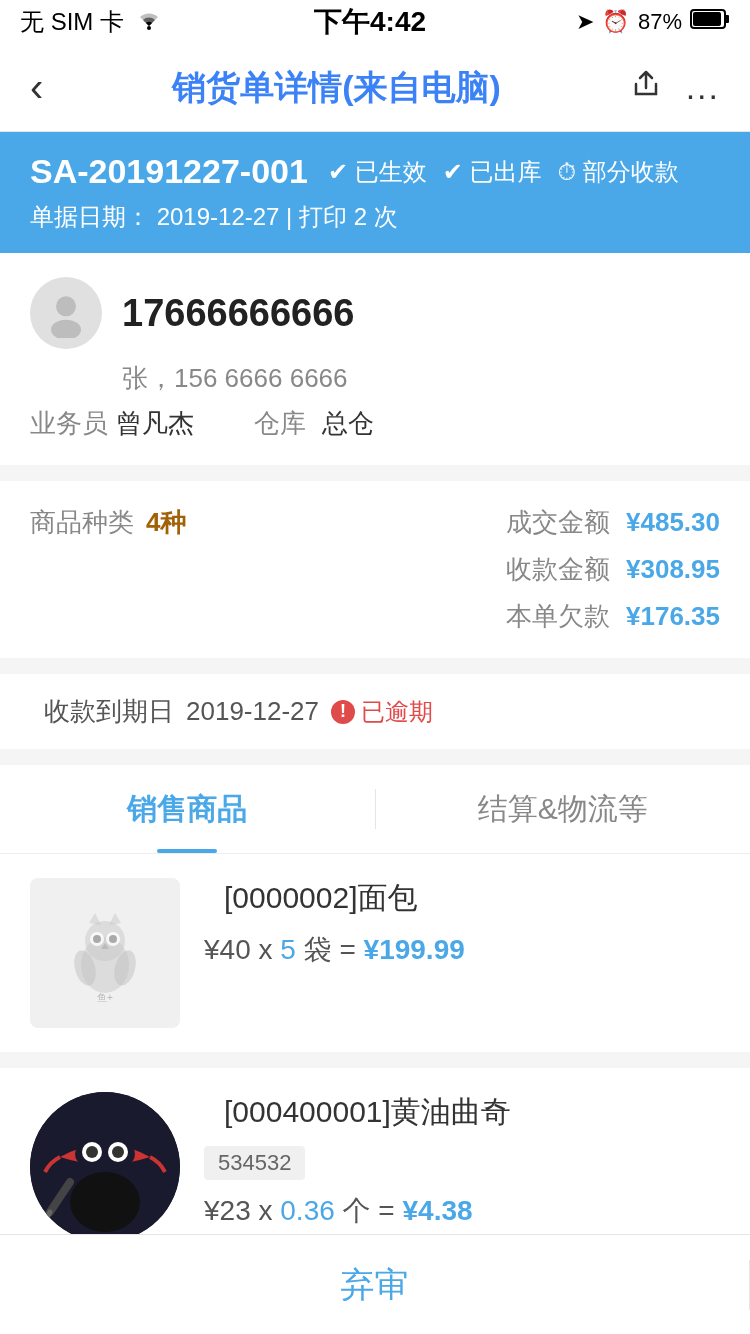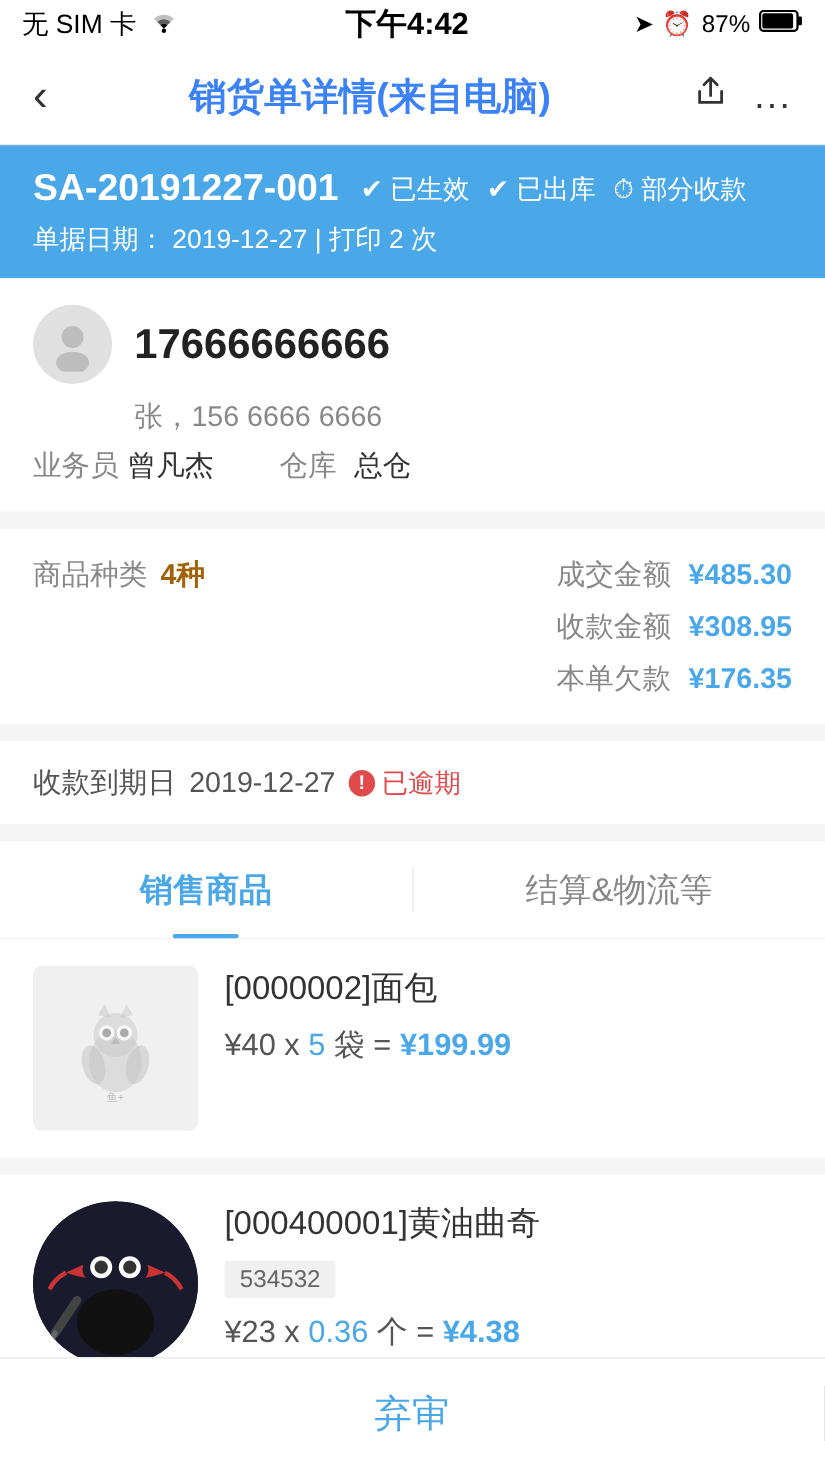--- a/index.html
+++ b/index.html
@@ -160,21 +160,21 @@
       align-items: center;
       gap: 16px;
       font-size: 26px;
     }
     .amount-label { color: #888; }
     .amount-value { color: #4aa8e8; font-weight: 600; }
 
     
     .due-date-section {
       background: #fff;
-      padding: 20px 30px;
+      padding: 20px 44px;
       font-size: 26px;
       color: #555;
       display: flex;
       align-items: center;
       gap: 12px;
       margin-bottom: 0;
     }
     .overdue-badge {
       background: transparent;
       color: #e04a4a;
@@ -271,20 +271,21 @@
       align-items: center;
       justify-content: center;
       overflow: hidden;
     }
     .product-info { flex: 1; }
     .product-name {
       font-size: 30px;
       color: #333;
       font-weight: 500;
       margin-bottom: 12px;
+      margin-left: 20px;
     }
     .product-sku-badge {
       display: inline-block;
       background: #f0f0f0;
       color: #666;
       font-size: 22px;
       padding: 4px 14px;
       border-radius: 4px;
       margin-bottom: 12px;
     }

